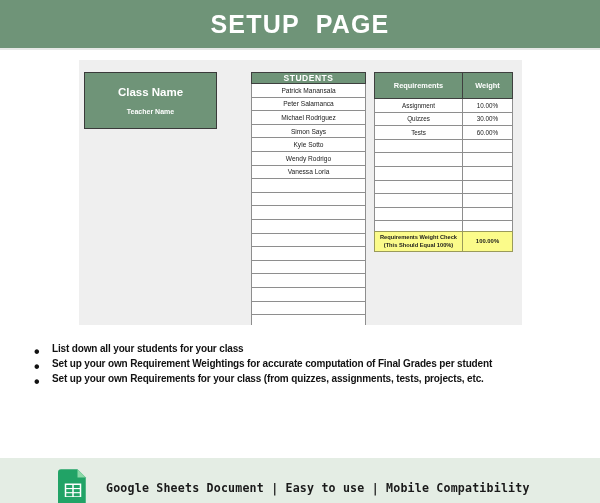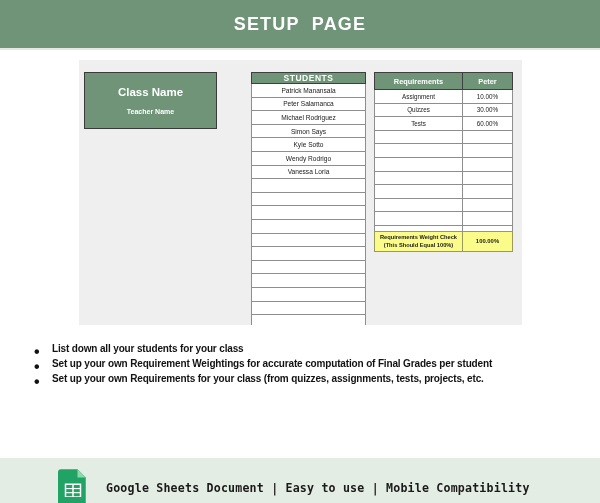--- a/index.html
+++ b/index.html
@@ -25,21 +25,21 @@
     left: 0; top: 0;
     width: 600px;
     height: 48px;
     background: #6f9478;
     display: flex;
     align-items: center;
     justify-content: center;
   }
   .header-title {
     color: #ffffff;
-    font-size: 18px;
+    font-size: 25px;
     font-weight: bold;
     letter-spacing: 1.2px;
     line-height: 1;
     white-space: pre;
     font-family: "Liberation Sans", sans-serif;
   }
   .header-underline {
     position: absolute;
     left: 0; top: 48px;
     width: 600px;
@@ -120,21 +120,21 @@
     left: 295px; top: 12px;
     width: 138px;
     border-collapse: collapse;
     table-layout: fixed;
   }
   .req-table th {
     background: #6f9478;
     color: #ffffff;
     font-size: 7.4px;
     font-weight: bold;
-    height: 17px;
+    height: 26px;
     border: 1px solid #3f3f3f;
     text-align: center;
     vertical-align: middle;
   }
   .req-table td {
     background: #ffffff;
     color: #1a1a1a;
     font-size: 6.3px;
     height: 13.6px;
     border: 1px solid #8e8e8e;
@@ -305,21 +305,21 @@
     </table>
 
     <table class="req-table">
       <colgroup>
           <col class="col-req">
           <col class="col-wt">
         </colgroup>
       <thead>
         <tr>
           <th>Requirements</th>
-          <th>Peter</th>
+          <th>Weight</th>
         </tr>
       </thead>
       <tbody id="req-body">
           <tr>
             <td>Assignment</td>
             <td>10.00%</td>
           </tr>
           <tr>
             <td>Quizzes</td>
             <td>30.00%</td>

